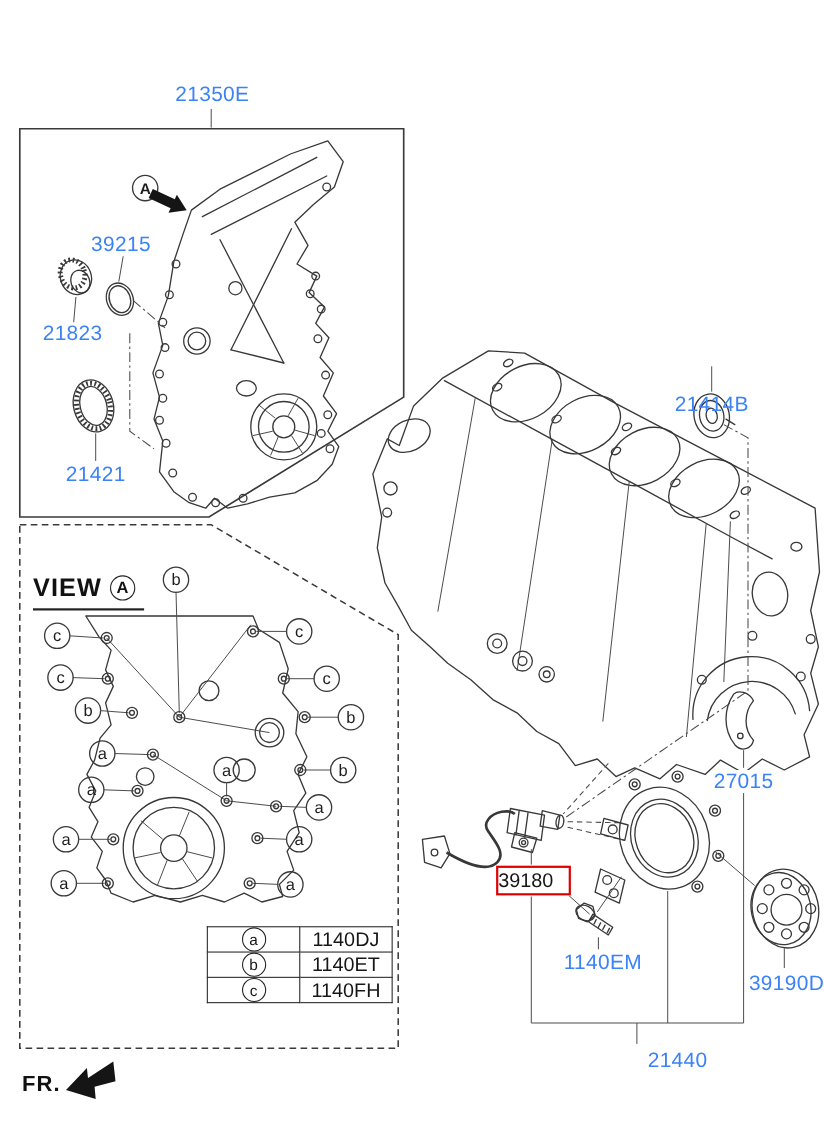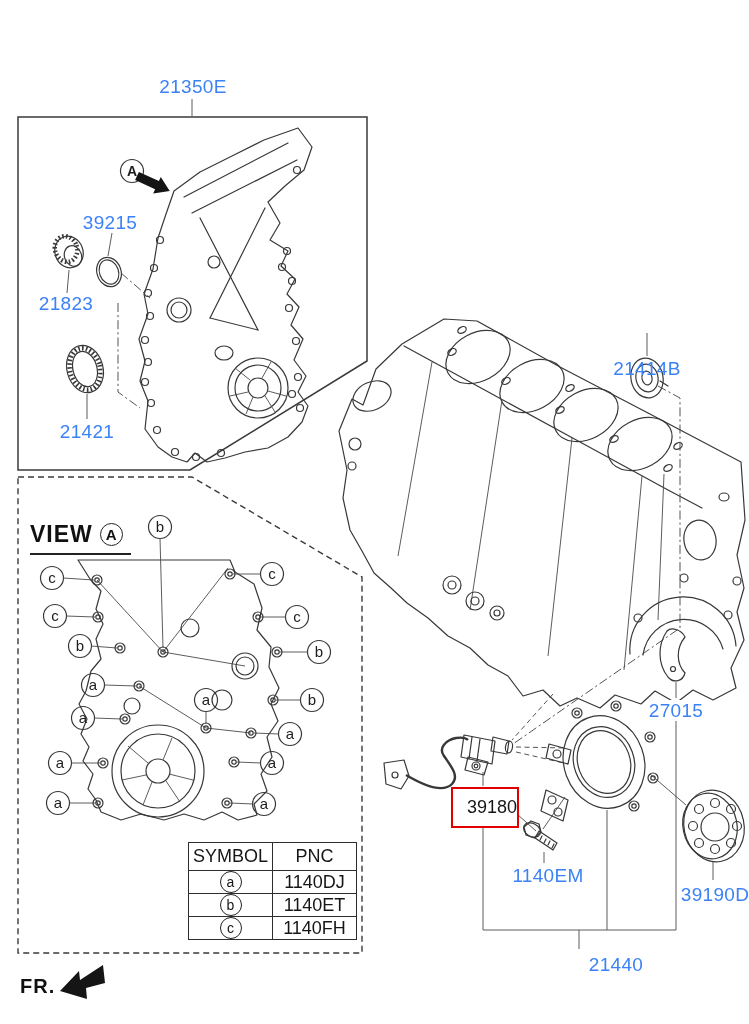--- a/index.html
+++ b/index.html
@@ -13,22 +13,22 @@
   .dash{fill:none;stroke:#4a4a4a;stroke-width:0.95;stroke-dasharray:5 3.5;}
   .dashdot{fill:none;stroke:#4a4a4a;stroke-width:0.95;stroke-dasharray:9 3 2.2 3;}
   .boxline{fill:none;stroke:#3a3a3a;stroke-width:1.5;}
   .dashbox{fill:none;stroke:#3a3a3a;stroke-width:1.4;stroke-dasharray:6 4;}
   .knurl{fill:none;stroke:#383838;stroke-width:4.5;stroke-dasharray:1.6 2.2;}
   .blackfill{fill:#151515;stroke:none;}
   .callout-txt{font:15px "Liberation Sans",sans-serif;fill:#1c1c1c;text-anchor:middle;}
   .marker-txt{font:bold 14px "Liberation Sans",sans-serif;fill:#1c1c1c;text-anchor:middle;}
   .plabel{position:absolute;transform:translateX(-50%);font-size:19px;line-height:21px;
           white-space:nowrap;color:#3b82f6;letter-spacing:.3px;}
-  .hlbox{position:absolute;left:451px;top:787px;width:68px;height:41px;border:2.5px solid #e00000;
-         box-sizing:border-box;display:flex;align-items:center;justify-content:flex-end;
+  .hlbox{position:absolute;left:451px;top:787px;width:68px;height:27px;border:2.5px solid #e00000;
+         box-sizing:border-box;display:flex;align-items:center;justify-content:flex-start;
          font-size:18px;color:#161616;background:#fff;}
   .viewttl{position:absolute;left:30px;top:489px;display:inline-flex;align-items:center;gap:7px;
            border-bottom:2.3px solid #222;padding:0 8px 5px 0;margin-top:32px;}
   .viewttl .vtxt{font-size:23px;font-weight:bold;letter-spacing:1px;}
   .circ-a{display:inline-flex;align-items:center;justify-content:center;width:23px;height:23px;
           border:1.8px solid #222;border-radius:50%;font-size:15px;font-weight:bold;box-sizing:border-box;}
   .pnc-table{position:absolute;left:188px;top:842px;border-collapse:collapse;background:#fff;}
   .pnc-table th,.pnc-table td{border:1.6px solid #2d2d2d;width:84px;height:23px;padding:0;
           text-align:center;font-size:18px;font-weight:normal;color:#161616;box-sizing:border-box;}
   .pnc-table th{height:28px;}
@@ -424,24 +424,20 @@
   <div class="plabel" style="left:715px;top:884px;">39190D</div>
   <div class="plabel" style="left:580px;top:954px;margin-left:36px;">21440</div>
 
   <div class="viewttl">
     <span class="vtxt">VIEW</span>
     <span class="circ-a">A</span>
   </div>
 
   <table class="pnc-table">
     <tbody>
-        <tr>
-      <th>SYMBOL</th>
-      <th>PNC</th>
-    </tr>
     <tr>
       <td><span class="circ-letter">a</span></td>
       <td>1140DJ</td>
     </tr>
     <tr>
       <td><span class="circ-letter">b</span></td>
       <td>1140ET</td>
     </tr>
     <tr>
       <td><span class="circ-letter">c</span></td>

